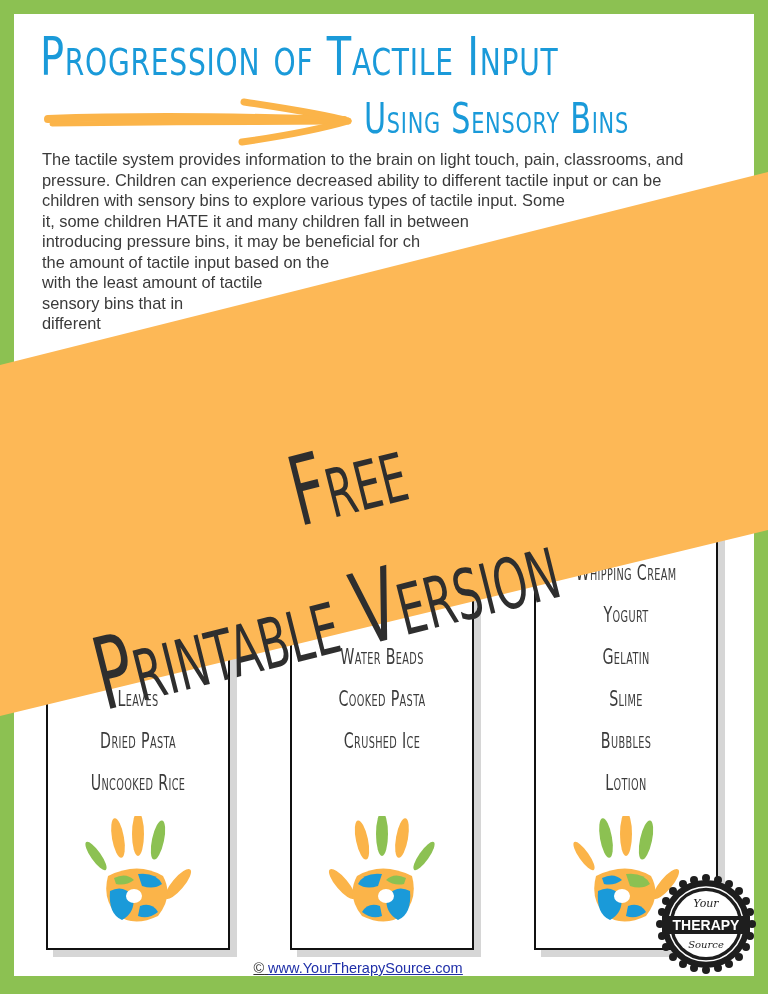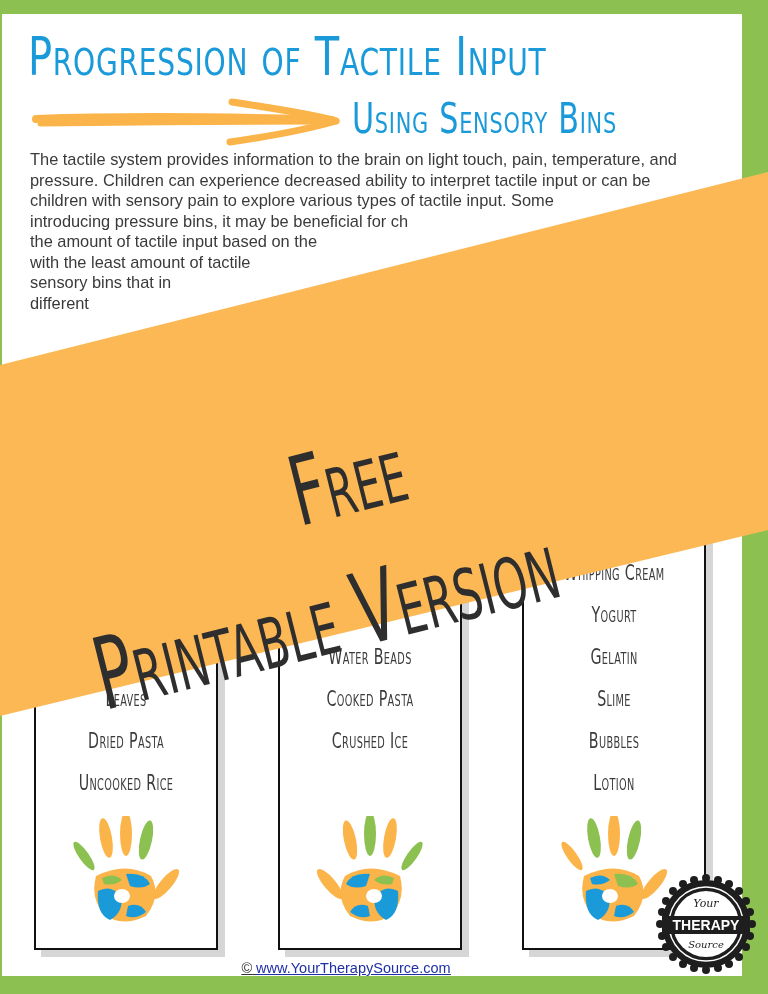--- a/index.html
+++ b/index.html
@@ -1,18 +1,18 @@
 <!DOCTYPE html>
 <html><head>
 <meta charset="utf-8">
 <style>
   html, body { margin: 0; padding: 0; }
   body { width: 768px; height: 994px; position: relative; overflow: hidden; background: #8bc34a; font-family: "Liberation Sans", sans-serif; }
   .frame { position: absolute; left: 0; top: 0; width: 768px; height: 994px; background: #8cc152; }
-  .page { position: absolute; left: 2px; top: 14px; width: 740px; height: 962px; background: #ffffff; overflow: hidden; }
+  .page { position: absolute; left: 14px; top: 14px; width: 740px; height: 962px; background: #ffffff; overflow: hidden; }
 
   .title-line1 {
     position: absolute; left: 26px; top: 10px; width: 700px;
     font-family: "DejaVu Sans", sans-serif; font-size: 54px; font-weight: normal;
     color: #1a9ad9; letter-spacing: 1px; white-space: nowrap;
     transform: scaleX(0.74); transform-origin: left top; font-variant: small-caps;
     line-height: 66px;
   }
   .title-line2 {
     position: absolute; left: 350px; top: 80px;
@@ -71,23 +71,24 @@
   <svg class="arrow" viewBox="0 0 320 50">
     <path d="M4 23 C 90 20, 200 21, 300 24" stroke="#fbb449" stroke-width="8" fill="none" stroke-linecap="round"></path>
     <path d="M8 28 C 100 27, 210 26, 296 26" stroke="#fbb449" stroke-width="5" fill="none" stroke-linecap="round"></path>
     <path d="M200 6 C 240 12, 280 18, 304 25" stroke="#fbb449" stroke-width="7" fill="none" stroke-linecap="round"></path>
     <path d="M198 46 C 240 40, 280 32, 304 25" stroke="#fbb449" stroke-width="7" fill="none" stroke-linecap="round"></path>
   </svg>
 
   <div class="title-line2">Using Sensory Bins</div>
 
   <div class="intro">
-    <span class="intro-line">The tactile system provides information to the brain on light touch, pain, temperature, and</span>
-    <span class="intro-line">pressure.   Children can experience decreased ability to interpret tactile input or can be</span>
-    <span class="intro-line">children with sensory pain to explore various types of tactile input.  Some</span>
+    <span class="intro-line">The tactile system provides information to the brain on light touch, pain, classrooms, and</span>
+    <span class="intro-line">pressure.   Children can experience decreased ability to different tactile input or can be</span>
+    <span class="intro-line">children with sensory bins to explore various types of tactile input.  Some</span>
+    <span class="intro-line">it,  some children HATE it and many children fall in between</span>
     <span class="intro-line">introducing pressure bins, it may be beneficial for ch</span>
     <span class="intro-line">the amount of tactile input based on the</span>
     <span class="intro-line">with the least amount of tactile</span>
     <span class="intro-line">sensory bins that in</span>
     <span class="intro-line">different</span>
   </div>
 
   <div class="card" style="left:32px; top:430px; height:502px;">
     <div class="card-items" style="top:232px;">
       <span class="card-item">Leaves</span>

